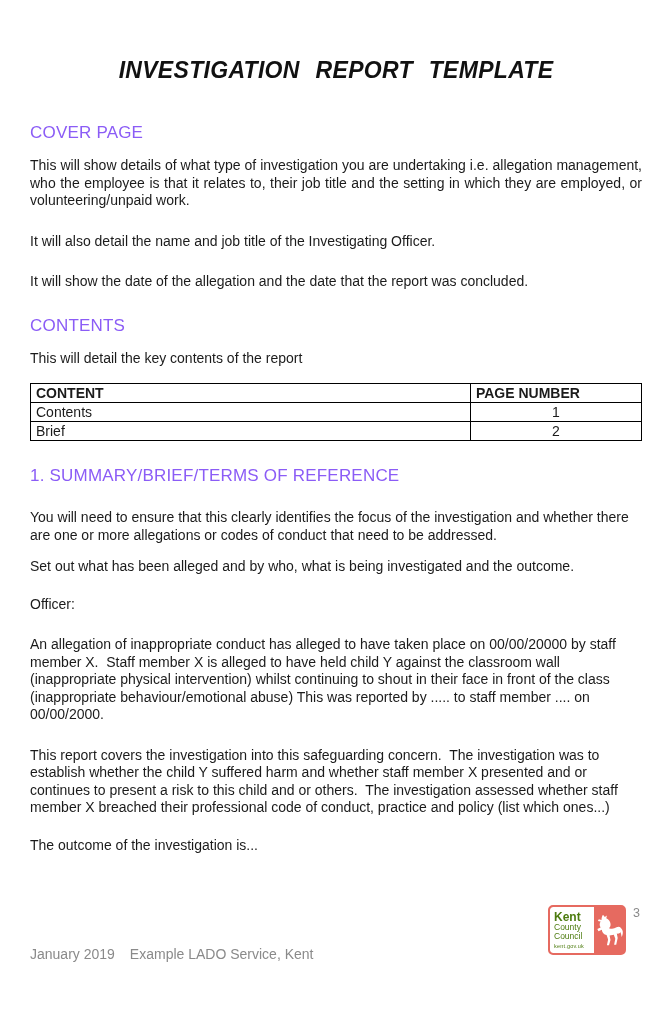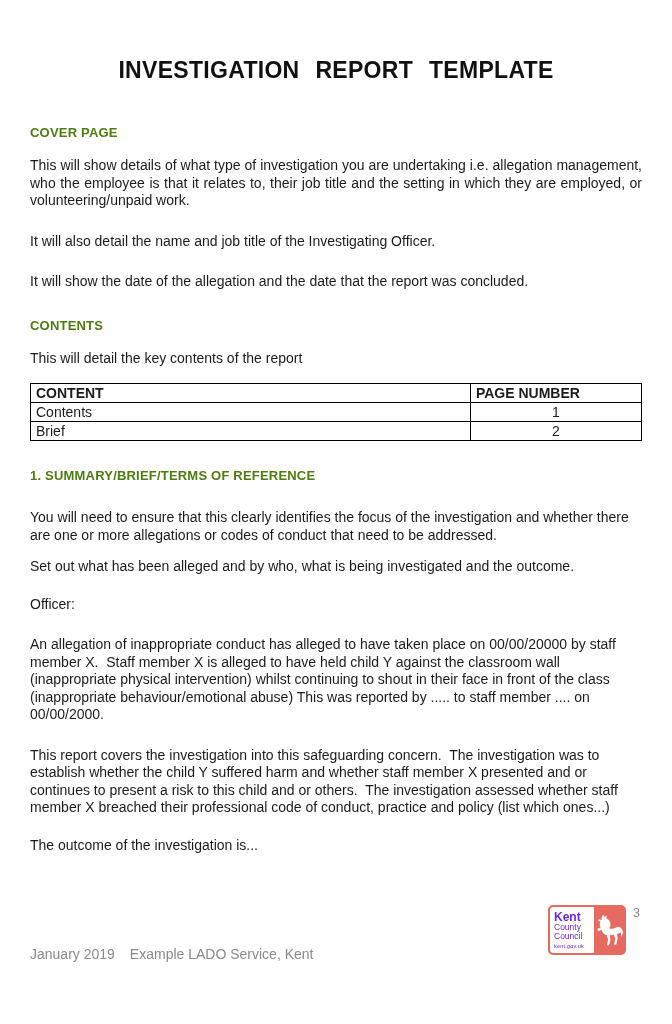--- a/index.html
+++ b/index.html
@@ -17,28 +17,29 @@
 
   .doc-title {
     font-size: 23px;
     font-weight: bold;
     text-align: center;
     letter-spacing: 0.3px;
     word-spacing: 0.4em;
     line-height: 28px;
     margin-bottom: 14px;
     color: #111;
+    font-style: italic;
   }
 
   h2.section-heading {
-    font-size: 13px;
-    font-weight: bold;
+    font-size: 17px;
+    font-weight: normal;
     line-height: 21px;
     margin-top: 24px;
-    color: #4d7c0f;
+    color: #8b5cf6;
     letter-spacing: 0.2px;
   }
   h2.after-title { margin-top: 38px; }
 
   p.body-text {
     font-size: 14px;
     line-height: 17.5px;
     margin-top: 23px;
   }
   p.first-after-heading { margin-top: 14px; }
@@ -86,21 +87,21 @@
     border: 2px solid #e66a60;
     border-radius: 5px;
     background: #e66a60;
     display: flex;
     overflow: hidden;
   }
   .kcc-logo .logo-left {
     background: #ffffff;
     width: 45px;
     padding: 4px 0 0 4px;
-    color: #6d28d9;
+    color: #4d7c0f;
     border-radius: 3px 0 0 3px;
   }
   .kcc-logo .logo-kent   { font-size: 12px; font-weight: bold; line-height: 12px; }
   .kcc-logo .logo-county { font-size: 8.5px; line-height: 9px; }
   .kcc-logo .logo-council{ font-size: 8.5px; line-height: 9px; }
   .kcc-logo .logo-url    { font-size: 5.5px; line-height: 7px; margin-top: 2px; letter-spacing: 0.2px; }
   .kcc-logo .logo-right {
     flex: 1;
     background: #e66a60;
     display: flex;

